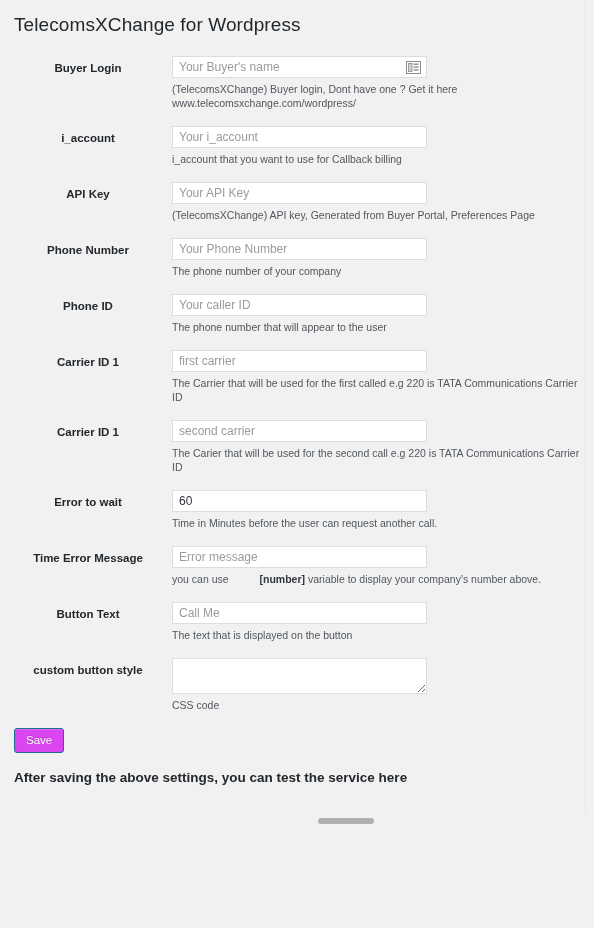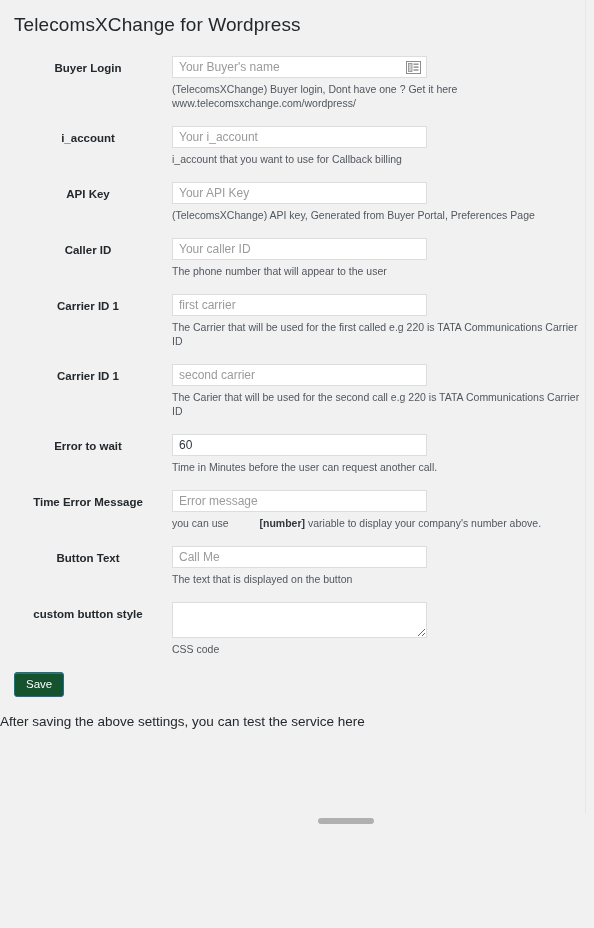--- a/index.html
+++ b/index.html
@@ -116,36 +116,36 @@
   .field-desc b {
     font-weight: bold;
     color: #32373c;
     padding-left: 28px;
   }
   .btn {
     display: inline-block;
     font-family: "Liberation Sans", sans-serif;
     font-size: 11.5px;
     color: #fff;
-    background: #14532d;
+    background: #d946ef;
     border: 1px solid #1b6d95;
     border-radius: 3px;
     padding: 4px 11px 5px 11px;
     line-height: 14px;
     cursor: pointer;
     text-shadow: 0 -1px 0 rgba(0,0,0,.18);
     box-shadow: inset 0 1px 0 rgba(255,255,255,.18);
   }
   .save-wrap {
     padding: 8px 0 0 14px;
   }
   .test-heading {
-    margin: 16px 0 0 0;
+    margin: 16px 0 0 14px;
     font-size: 13.5px;
-    font-weight: normal;
+    font-weight: bold;
     color: #23282d;
     line-height: 18px;
   }
   .bottom-divider {
     position: absolute;
     left: 0;
     top: 910px;
     width: 586px;
     height: 1px;
     background: #e1e1e1;
@@ -207,23 +207,30 @@
         </tr>
 
         <tr class="form-row">
           <th class="row-label">API Key</th>
           <td class="row-field">
             <input class="text-input" type="text" value="" placeholder="Your API Key" style="">
             <p class="field-desc">(TelecomsXChange) API key, Generated from Buyer Portal, Preferences Page</p>
           </td>
         </tr>
 
-
-        <tr class="form-row">
-          <th class="row-label">Caller ID</th>
+        <tr class="form-row">
+          <th class="row-label">Phone Number</th>
+          <td class="row-field">
+            <input class="text-input" type="text" value="" placeholder="Your Phone Number" style="">
+            <p class="field-desc">The phone number of your company</p>
+          </td>
+        </tr>
+
+        <tr class="form-row">
+          <th class="row-label">Phone ID</th>
           <td class="row-field">
             <input class="text-input" type="text" value="" placeholder="Your caller ID" style="">
             <p class="field-desc">The phone number that will appear to the user</p>
           </td>
         </tr>
 
         <tr class="form-row">
           <th class="row-label">Carrier ID 1</th>
           <td class="row-field">
             <input class="text-input" type="text" value="" placeholder="first carrier" style="">

